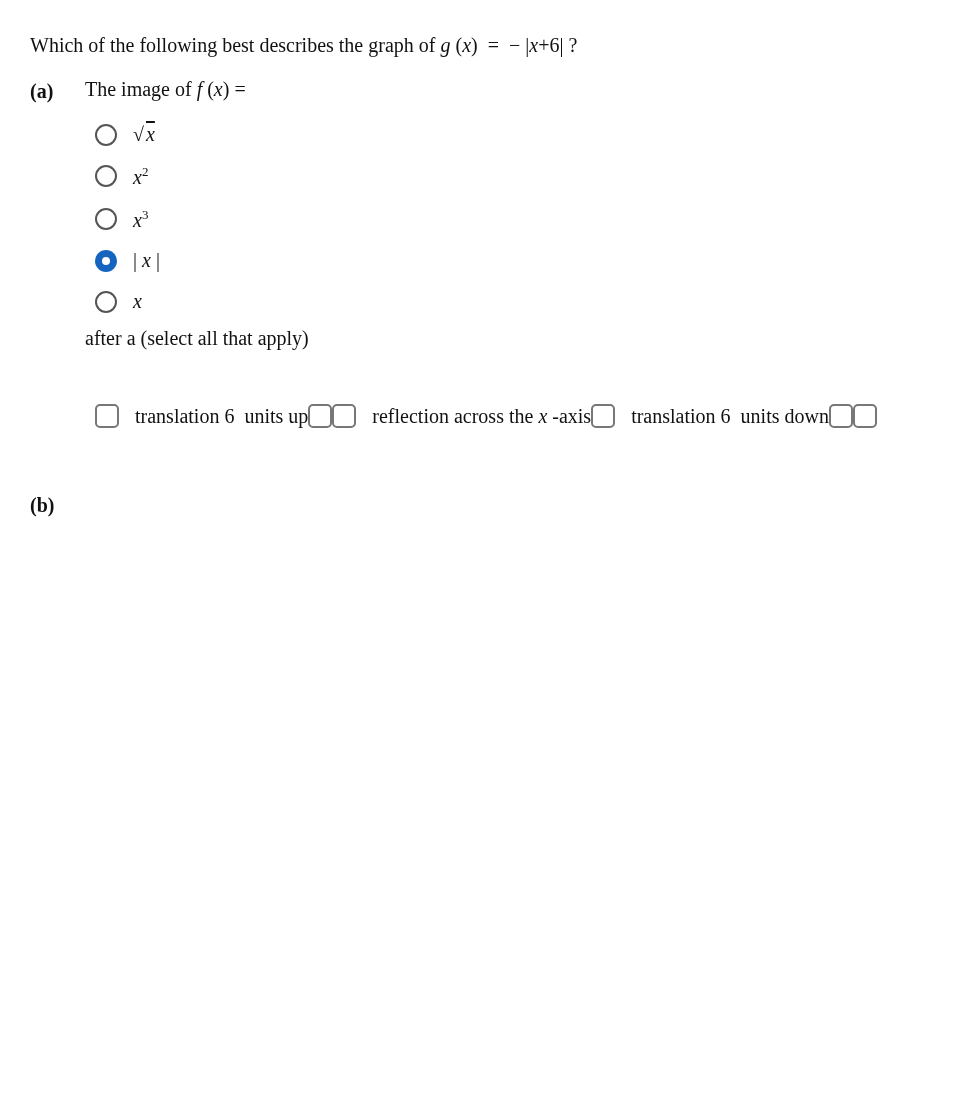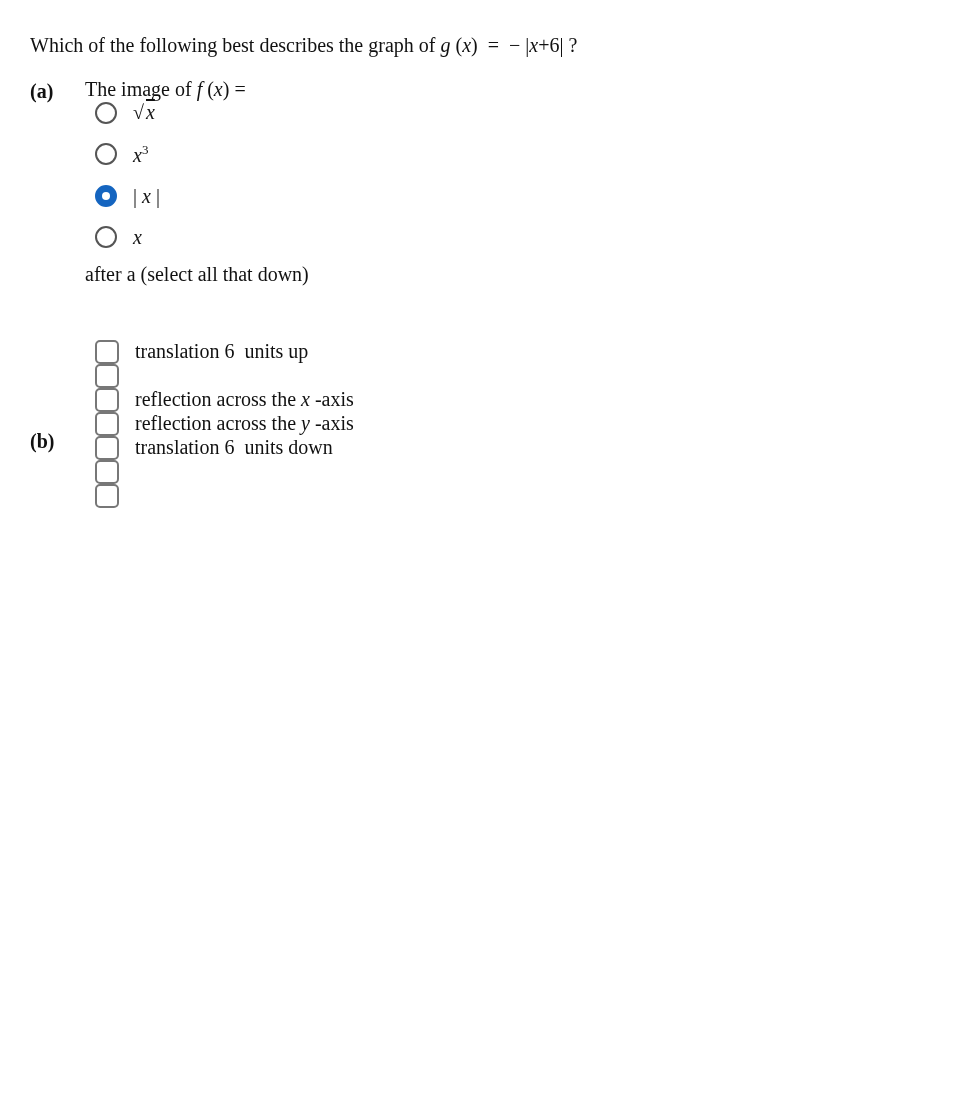--- a/index.html
+++ b/index.html
@@ -31,21 +31,21 @@
       min-width: 55px;
       padding-top: 2px;
     }
 
     .part-content {
       flex: 1;
     }
 
     .sub-label {
       font-size: 20px;
-      margin-bottom: 0;
+      margin-bottom: 22px;
     }
 
     .radio-group {
       display: flex;
       flex-direction: column;
       gap: 18px;
       margin-left: 10px;
       margin-bottom: 14px;
     }
 
@@ -85,21 +85,20 @@
     }
 
     .after-text {
       font-size: 20px;
       margin-top: 10px;
       margin-bottom: 24px;
     }
 
     .checkbox-group {
       display: flex;
-      flex-direction: column;
       margin-left: 10px;
     }
 
     .checkbox-item {
       display: flex;
       align-items: center;
       gap: 16px;
       cursor: pointer;
     }
 
@@ -183,20 +182,26 @@
     </div>
     <div class="radio-group">
 
       <div class="radio-item">
         <div class="radio-circle"></div>
         <span class="radio-label sqrt-symbol">
           √<span style="text-decoration: overline; padding-left:2px;"><em>x</em></span>
         </span>
       </div>
 
+      <div class="radio-item">
+        <div class="radio-circle"></div>
+        <span class="radio-label">
+          <em>x</em><sup>2</sup>
+        </span>
+      </div>
 
       <div class="radio-item">
         <div class="radio-circle"></div>
         <span class="radio-label">
           <em>x</em><sup>3</sup>
         </span>
       </div>
 
       <div class="radio-item">
         <div class="radio-circle selected"></div>
@@ -208,21 +213,21 @@
       <div class="radio-item">
         <div class="radio-circle"></div>
         <span class="radio-label">
           <em>x</em>
         </span>
       </div>
 
     </div>
 
     <div class="after-text">
-      after a (select all that down)
+      after a (select all that apply)
     </div>
   </div>
 </div>
 
 <div class="part-b-container">
   <div class="part-label" style="padding-top: 90px;">(b)</div>
   <div class="part-content">
     <div class="checkbox-group">
 
       <div class="checkbox-item">
@@ -232,24 +237,20 @@
 
       <div class="checkbox-item">
         <div class="checkbox-square"></div>
       </div>
 
       <div class="checkbox-item">
         <div class="checkbox-square"></div>
         <span class="checkbox-label">reflection across the <em>x</em> -axis</span>
       </div>
 
-      <div class="checkbox-item">
-        <div class="checkbox-square"></div>
-        <span class="checkbox-label">reflection across the <em>y</em> -axis</span>
-      </div>
 
 
       <div class="checkbox-item">
         <div class="checkbox-square"></div>
         <span class="checkbox-label">translation 6&nbsp; units down</span>
       </div>
 
       <div class="checkbox-item">
         <div class="checkbox-square"></div>
       </div>

